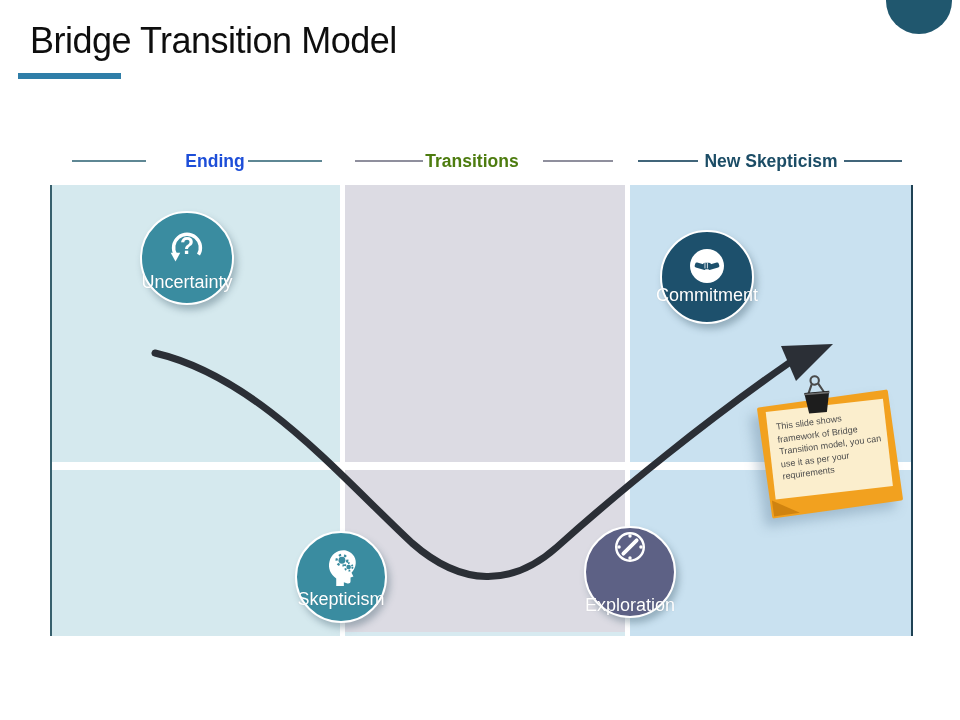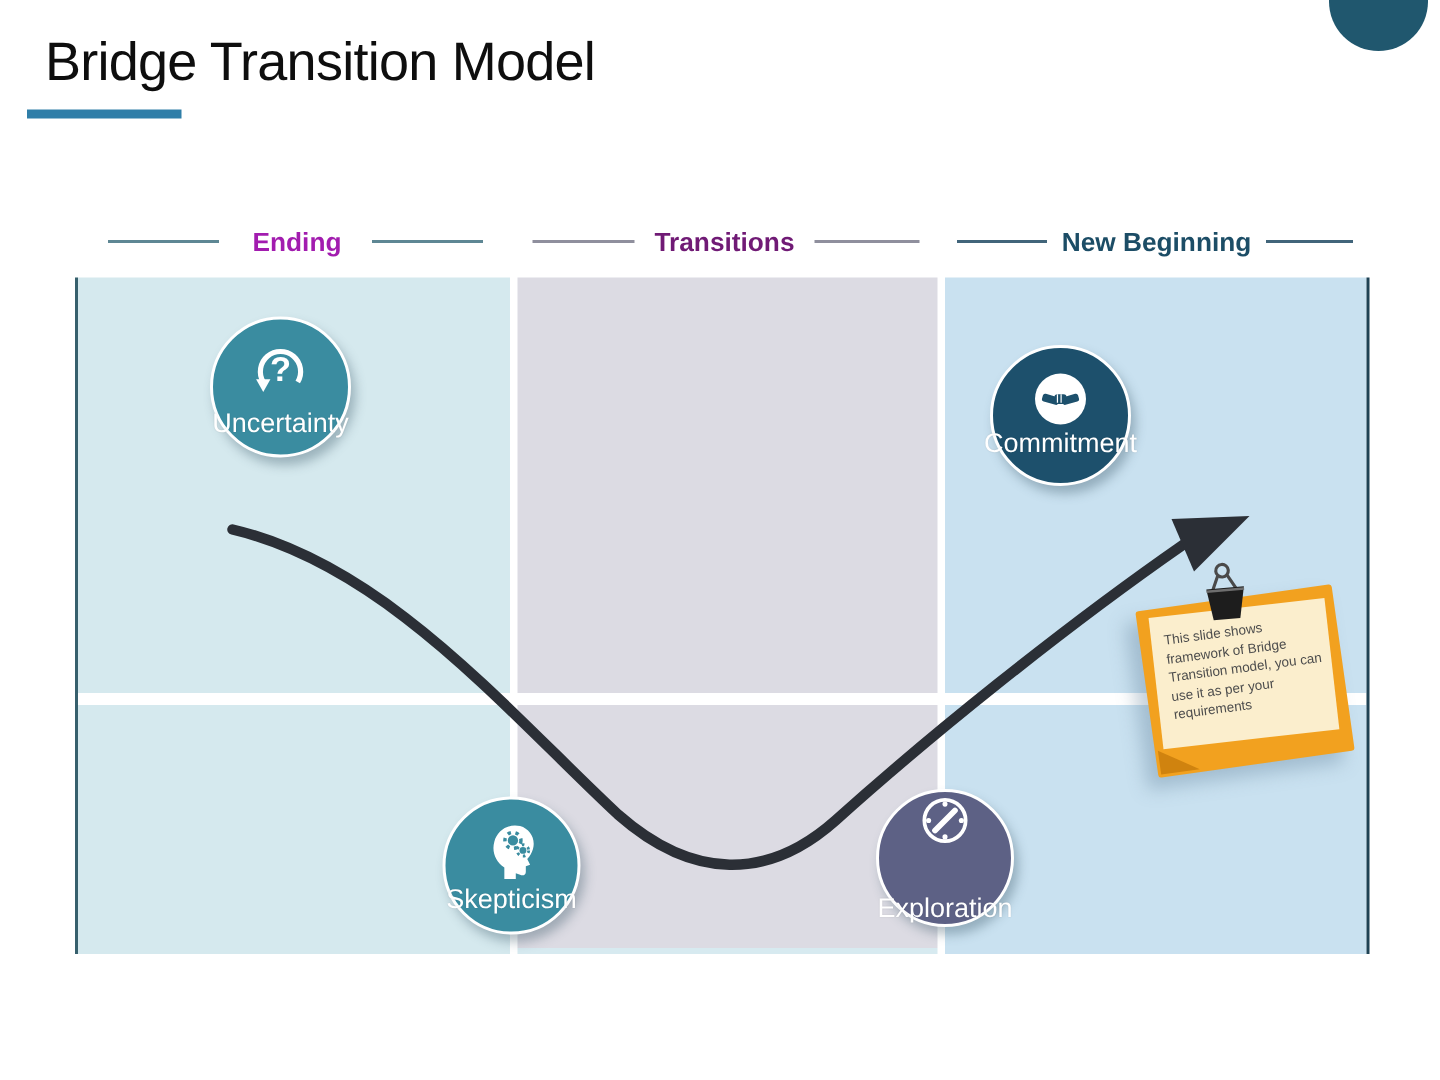--- a/index.html
+++ b/index.html
@@ -11,22 +11,22 @@
          letter-spacing:-0.5px;white-space:nowrap;}
   .title-underline{position:absolute;left:18px;top:73px;width:103px;height:6px;background:#2f7ea8;}
 
   
   .corner-circle{position:absolute;left:886px;top:-32px;width:66px;height:66px;
                  border-radius:50%;background:#20576e;}
 
   
   .phase-label{position:absolute;top:149px;height:24px;font-size:17.5px;font-weight:bold;
                text-align:center;line-height:24px;}
-  .phase-label.ending{left:150px;width:96px;color:#a21caf;}
-  .phase-label.transitions{left:425px;width:116px;color:#701a75;}
+  .phase-label.ending{left:167px;width:96px;color:#1d4ed8;}
+  .phase-label.transitions{left:414px;width:116px;color:#4d7c0f;}
   .phase-label.newbeginning{left:700px;width:142px;color:#1c4d66;}
   .hline{position:absolute;top:160px;height:2px;}
   .hline.teal{background:#5e8794;}
   .hline.gray{background:#8f8f9d;}
   .hline.navy{background:#41657a;}
   .l1{left:72px;width:74px;}  .l2{left:248px;width:74px;}
   .l3{left:355px;width:68px;} .l4{left:543px;width:70px;}
   .l5{left:638px;width:60px;} .l6{left:844px;width:58px;}
 
   
@@ -81,21 +81,21 @@
 
   <div class="hline teal l1"></div>
   <div class="phase-label ending">Ending</div>
   <div class="hline teal l2"></div>
 
   <div class="hline gray l3"></div>
   <div class="phase-label transitions">Transitions</div>
   <div class="hline gray l4"></div>
 
   <div class="hline navy l5"></div>
-  <div class="phase-label newbeginning">New Beginning</div>
+  <div class="phase-label newbeginning">New Skepticism</div>
   <div class="hline navy l6"></div>
 
   <div class="diagram">
     <div class="col ending"></div>
     <div class="col transitions"></div>
     <div class="mid-gap"></div>
     <div class="col newbeginning"></div>
     <div class="hdivider"></div>
     <div class="edge left"></div>
     <div class="edge right"></div>

